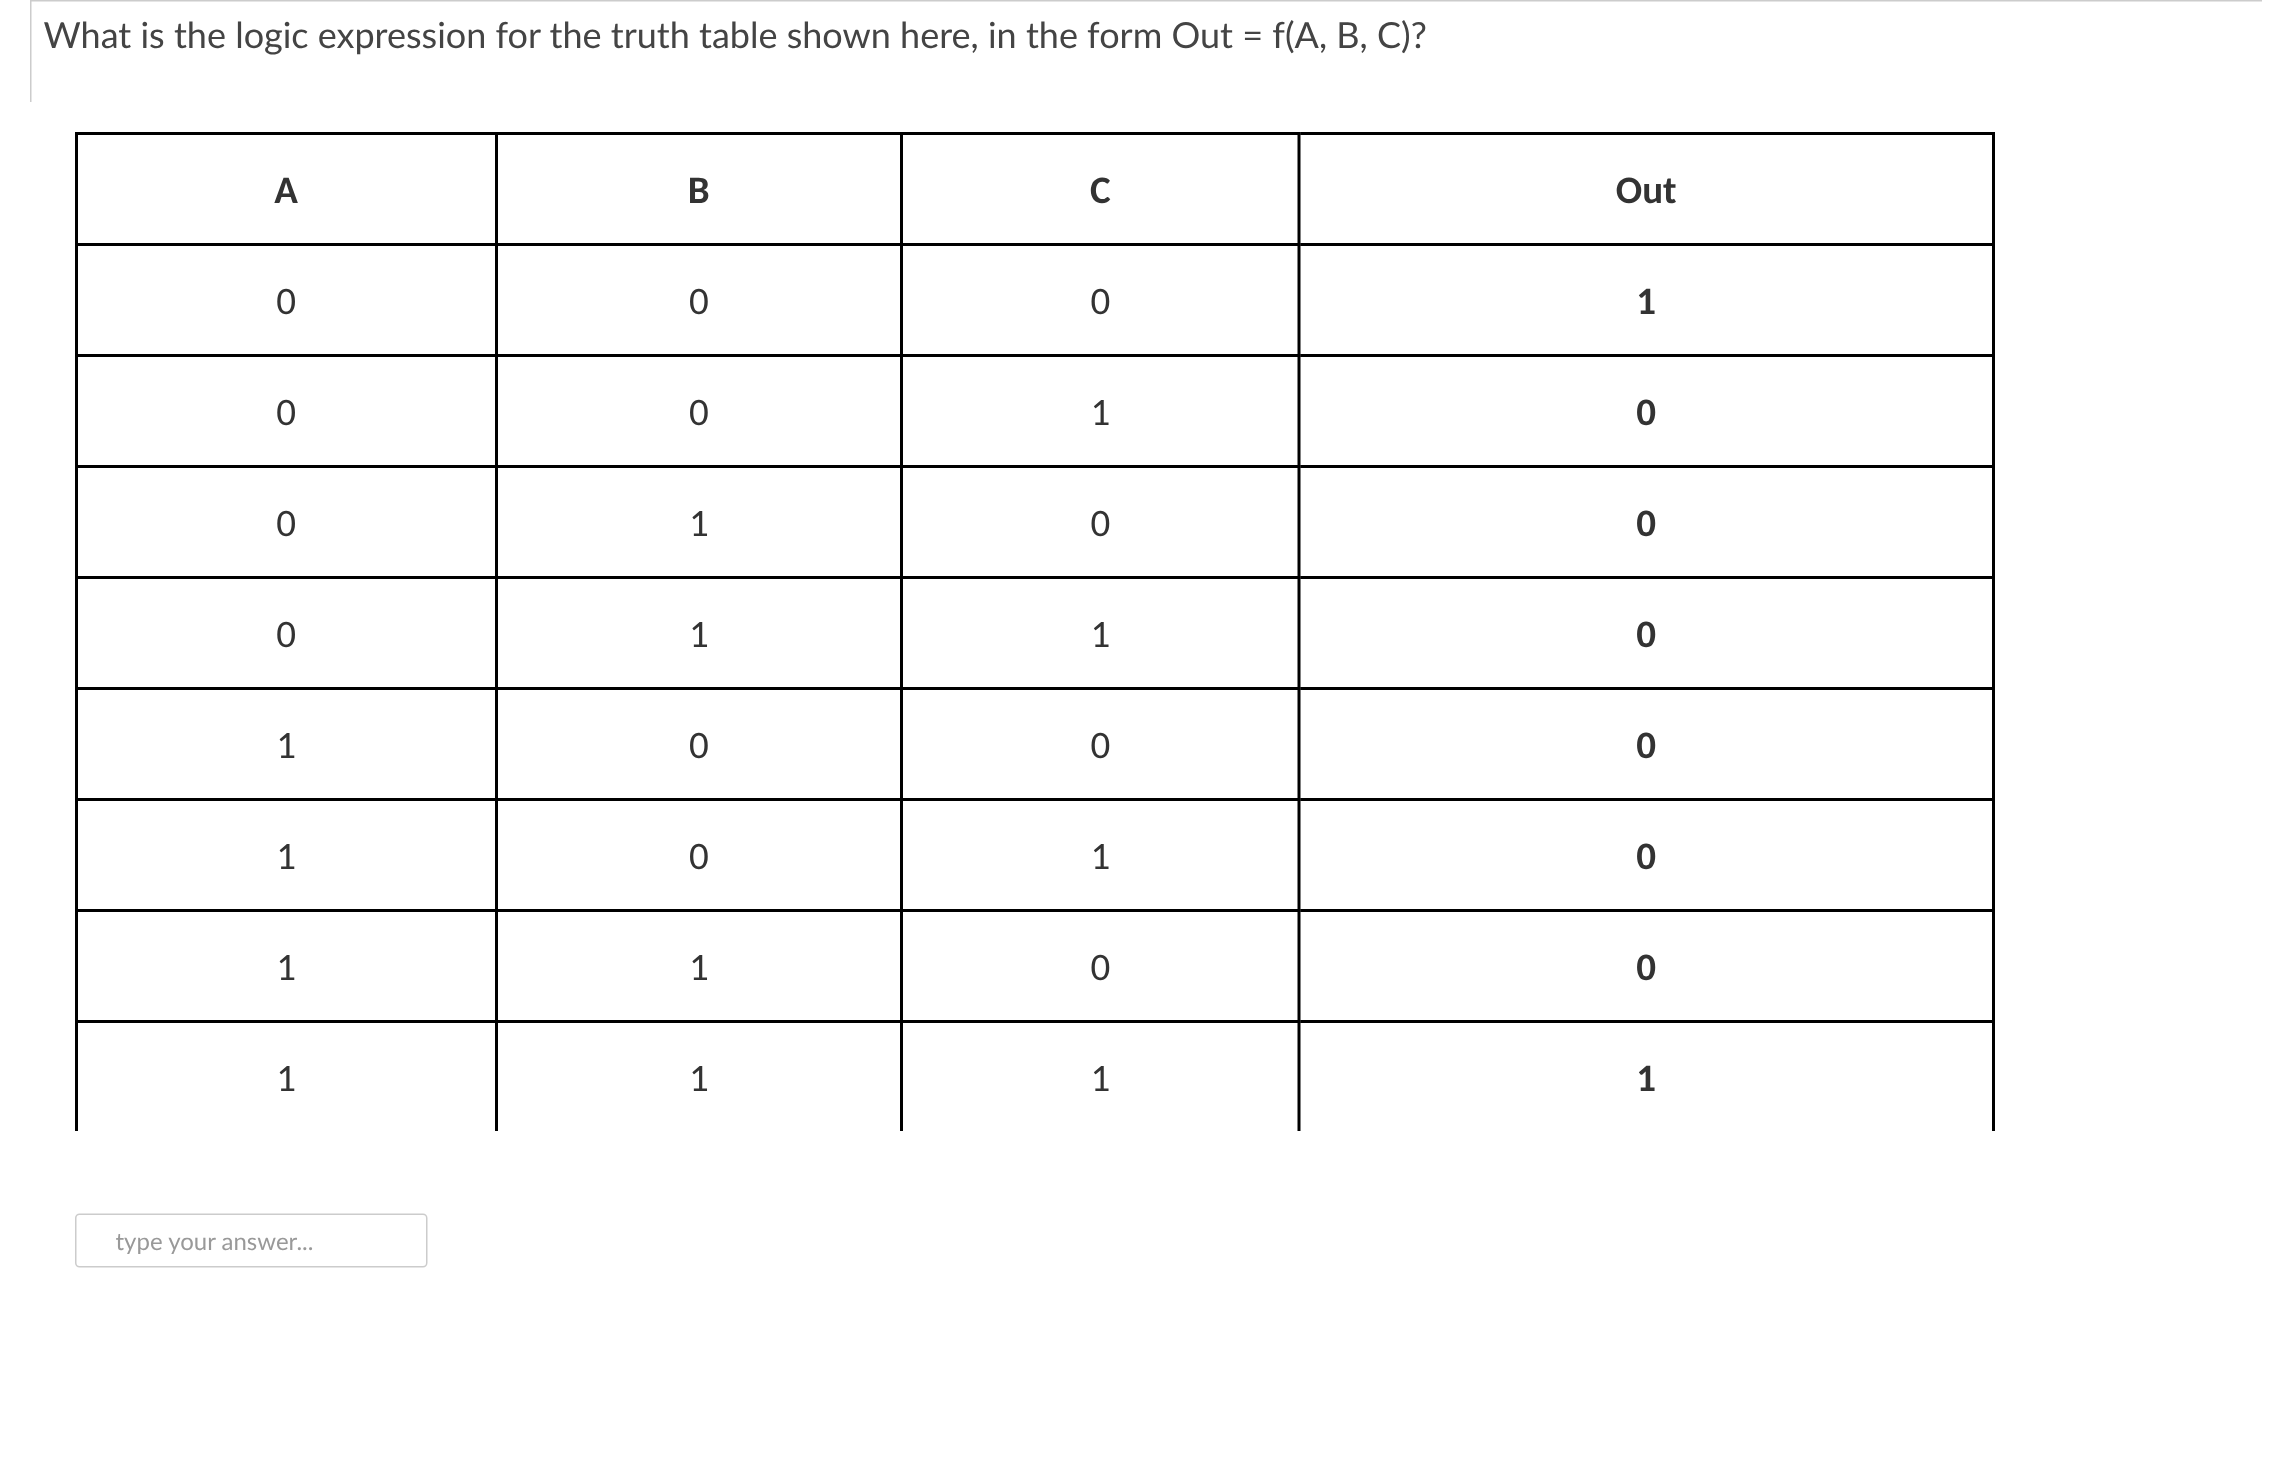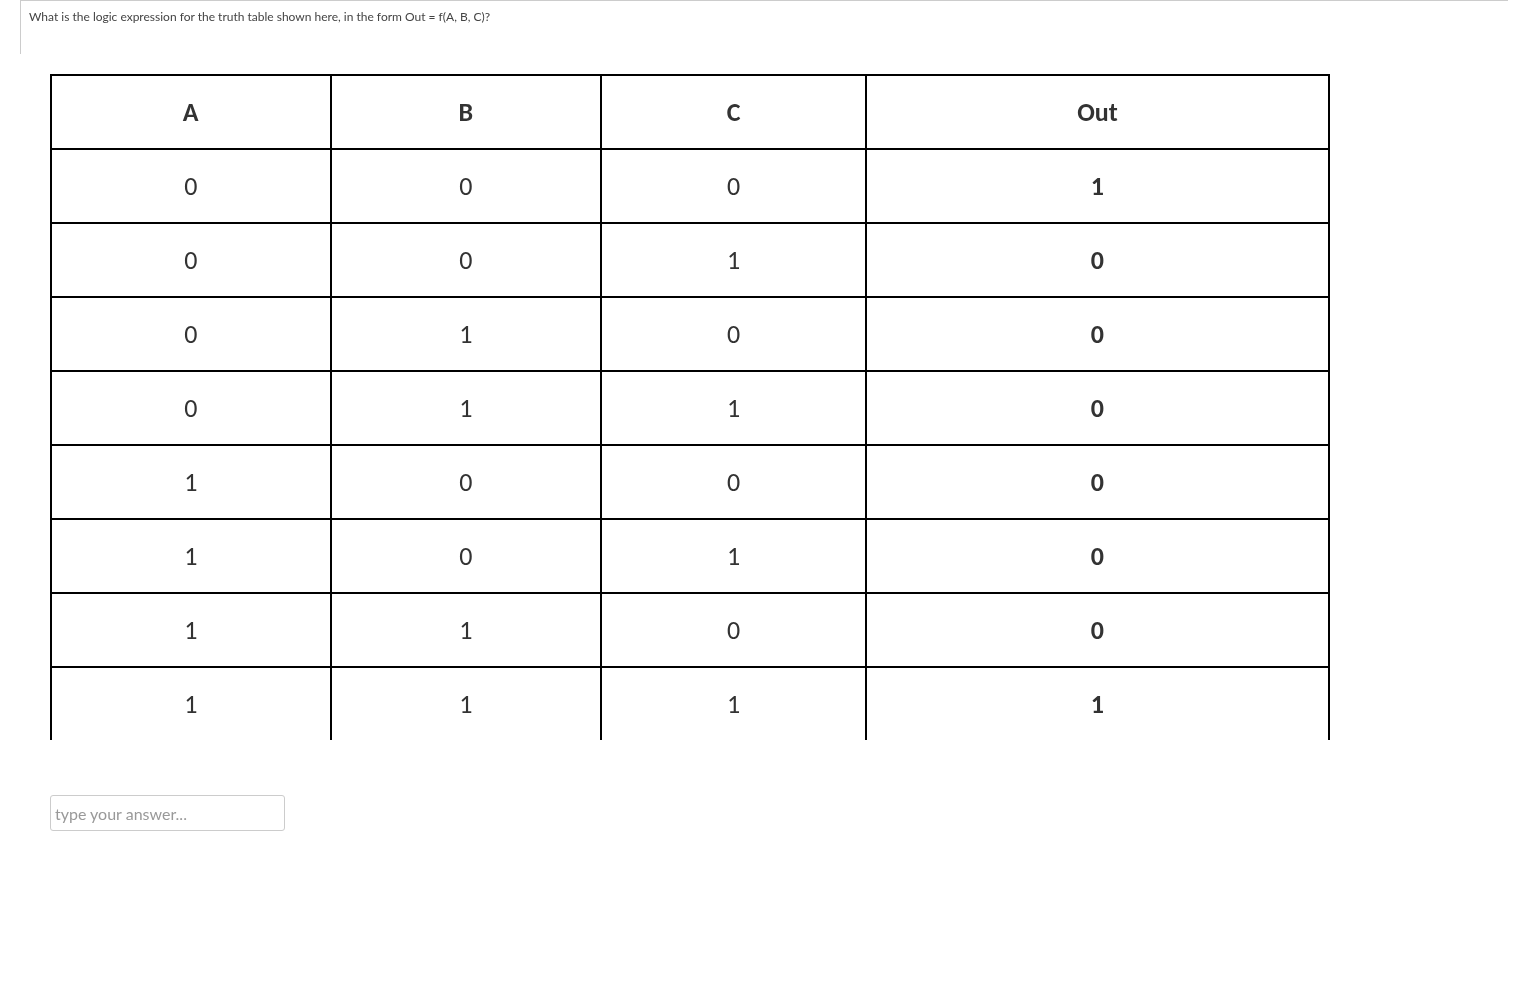--- a/index.html
+++ b/index.html
@@ -10,21 +10,21 @@
     body {
       font-family: -apple-system, BlinkMacSystemFont, "Segoe UI", "Lato", sans-serif;
       background: #ffffff;
       padding: 0;
       color: #333;
     }
     .container {
       padding: 0 20px 30px 20px;
     }
     .question-text {
-      font-size: 12px;
+      font-size: 24px;
       color: #444;
       padding: 8px 0 30px 8px;
       border-top: 1px solid #ccc;
       border-left: 1px solid #ccc;
       margin-left: 0;
       position: relative;
       top: 0;
     }
     .table-wrapper {
       padding: 20px 30px 30px 30px;
@@ -54,21 +54,21 @@
     }
     table tr:last-child td {
       border-bottom: none;
     }
     .answer-input {
       margin: 25px 0 0 30px;
     }
     .answer-input input {
       width: 235px;
       height: 36px;
-      padding: 6px 4px;
+      padding: 6px 26px;
       font-size: 16px;
       border: 1px solid #ccc;
       border-radius: 3px;
       color: #333;
       font-family: inherit;
     }
     .answer-input input::placeholder {
       color: #999;
     }
   </style>

